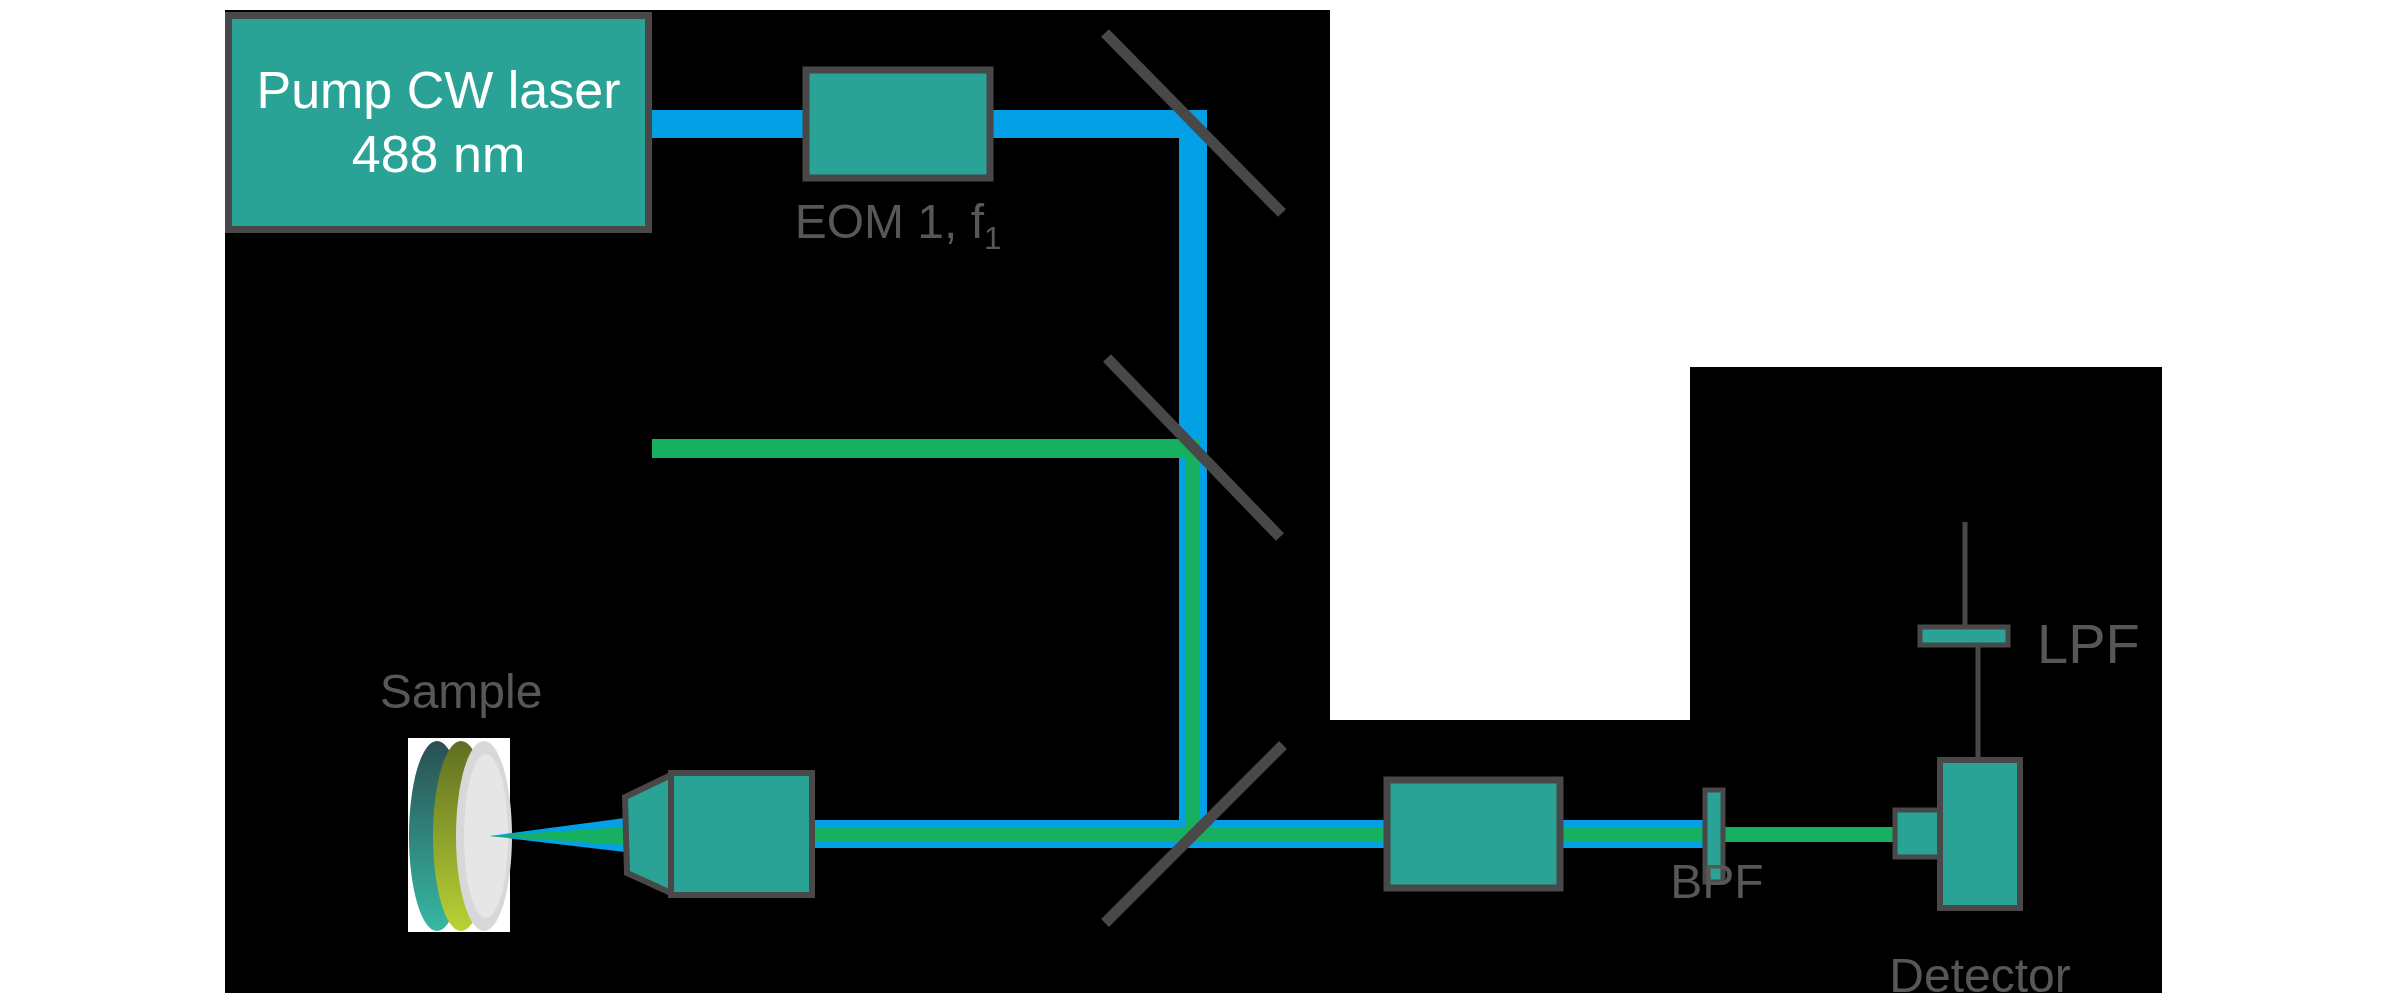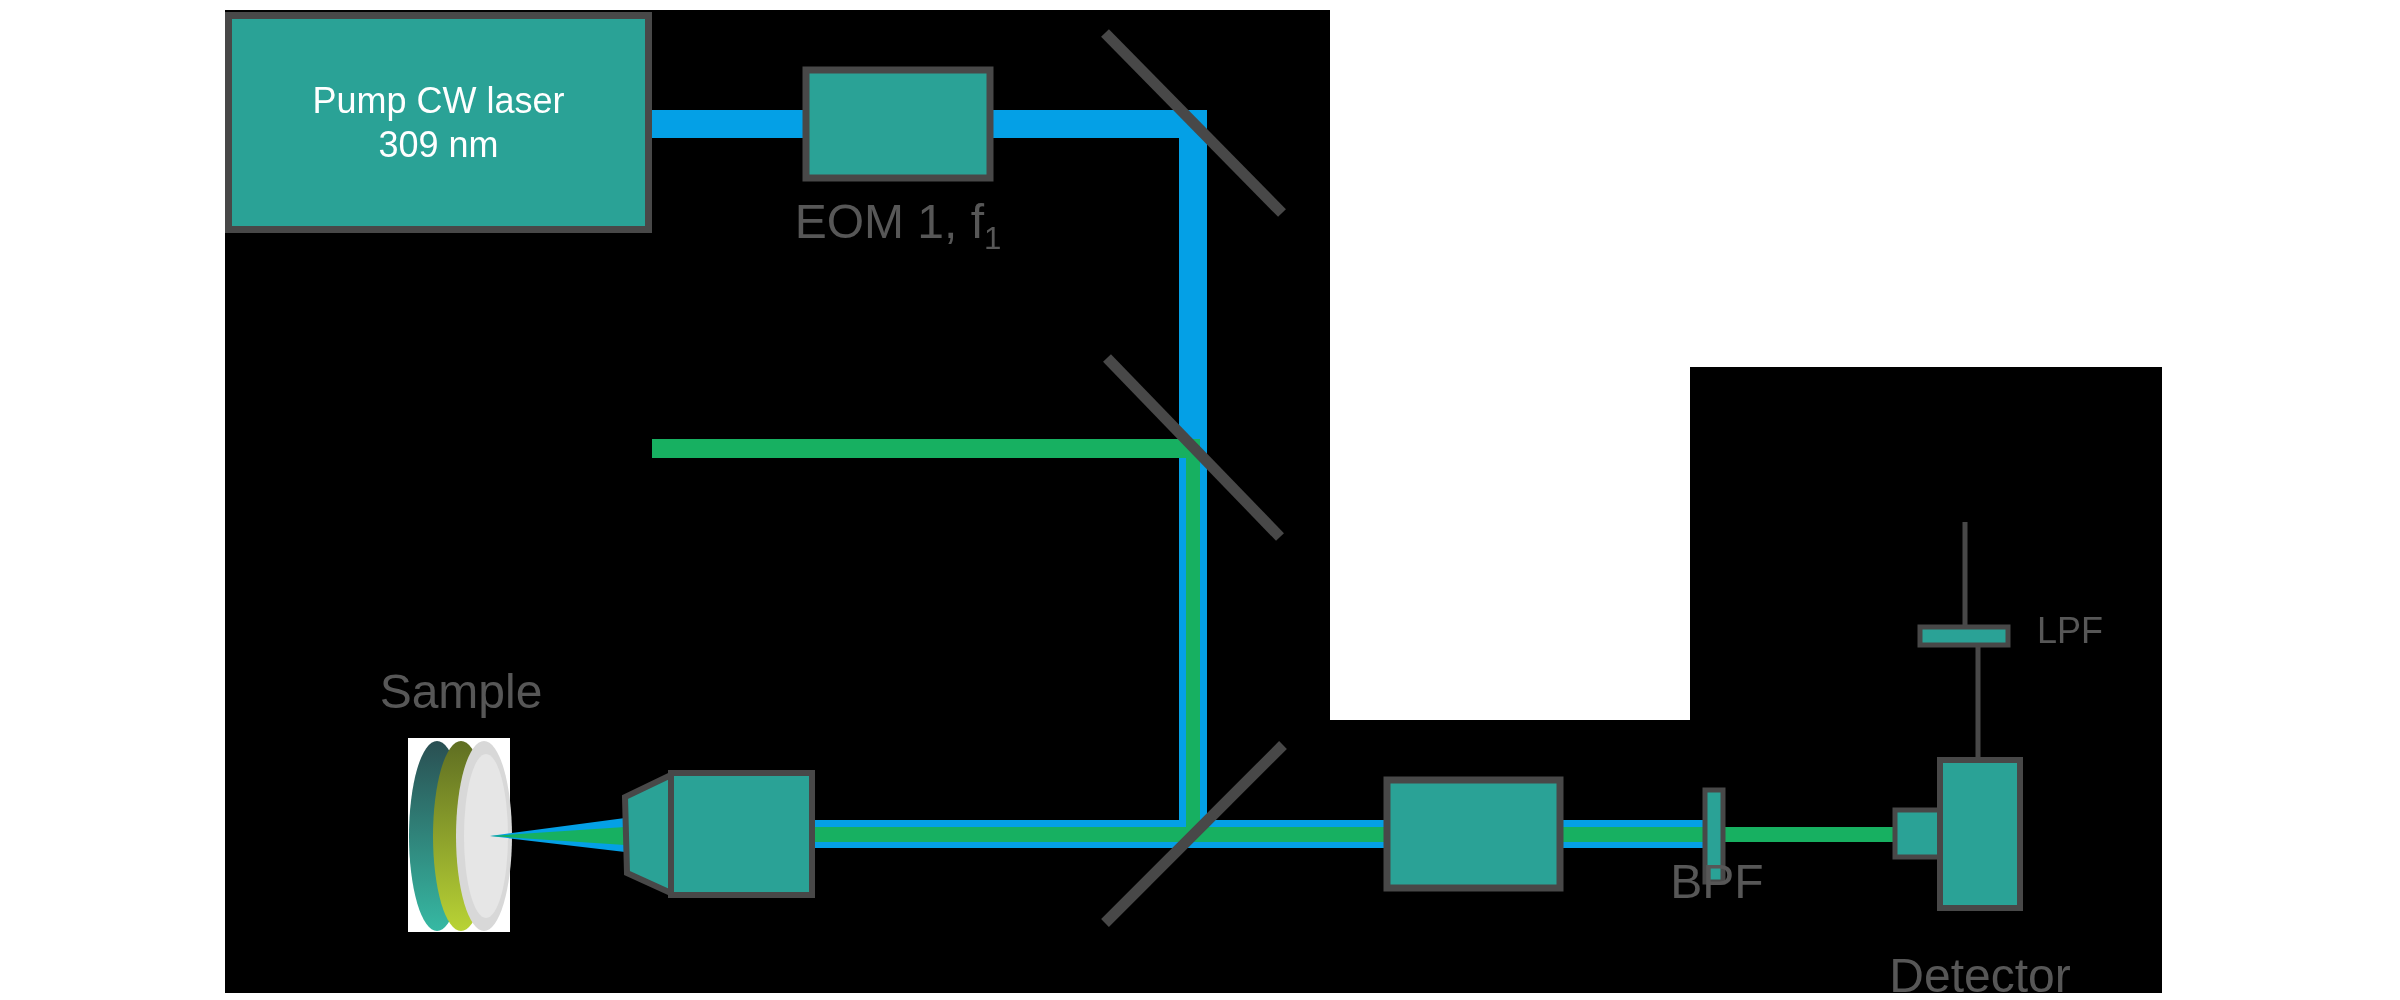--- a/index.html
+++ b/index.html
@@ -8,30 +8,30 @@
     background:var(--page,#ffffff);
     font-family:"Liberation Sans",sans-serif;
   }
   .panel{position:absolute;background:var(--background,#000);}
   #svg-layer{position:absolute;left:0;top:0;width:2400px;height:1000px;}
   .teal-box{
     position:absolute;box-sizing:border-box;
     background:var(--teal,#2aa296);
     border:7px solid var(--outline,#484848);
     display:flex;flex-direction:column;align-items:center;justify-content:center;
-    color:var(--box-text,#fff);font-size:36px;line-height:1.22;text-align:center;
+    color:var(--box-text,#fff);font-size:52px;line-height:1.22;text-align:center;
   }
   .glabel{
     position:absolute;transform:translateX(-50%);
     color:var(--label,#575757);font-size:48px;line-height:1.27;
     text-align:left;white-space:nowrap;
   }
   .glabel-left{
     position:absolute;color:var(--label,#575757);
-    font-size:36px;line-height:1.27;white-space:nowrap;
+    font-size:56px;line-height:1.27;white-space:nowrap;
   }
   .glabel sub,.glabel-left sub{font-size:0.65em;line-height:0;}
   .f-teal{fill:var(--teal,#2aa296);}
   .f-blue{fill:var(--blue-beam,#04a0e6);}
   .f-green{fill:var(--green-beam,#17b061);}
   .s-outline{stroke:var(--outline,#484848);}
   .mirror{stroke:var(--outline,#484848);stroke-width:11;}
   .wire{stroke:var(--outline,#484848);stroke-width:5;}
 </style>
 </head>
@@ -86,21 +86,21 @@
     <line class="wire" x1="1965" y1="522" x2="1965" y2="629"></line>
     <line class="wire" x1="1978" y1="643" x2="1978" y2="762"></line>
 
     <line class="mirror" x1="1105" y1="33" x2="1282" y2="213"></line>
     <line class="mirror" x1="1107" y1="358" x2="1280" y2="537"></line>
     <line class="mirror" x1="1105" y1="923" x2="1283" y2="745"></line>
   </svg>
 
   <div class="teal-box" style="left:225px;top:12px;width:427px;height:221px">
     <span>Pump CW laser</span>
-    <span>309 nm</span>
+    <span>488 nm</span>
   </div>
 
 
 
   <div class="glabel" style="left:898px;top:192px"><span>EOM 1, f</span><sub>1</sub></div>
 
 
   <div class="glabel" style="left:1717px;top:852px">BPF</div>
 
   <div class="glabel-left" style="left:2037px;top:608px">LPF</div>

